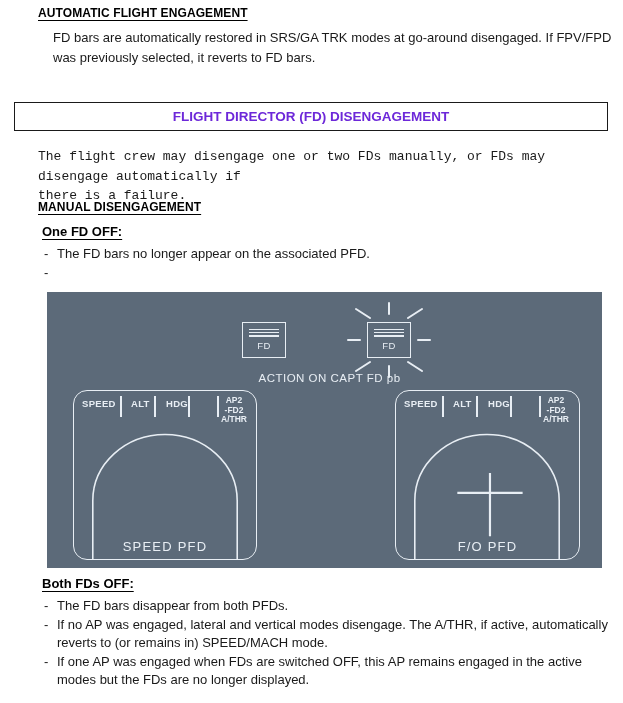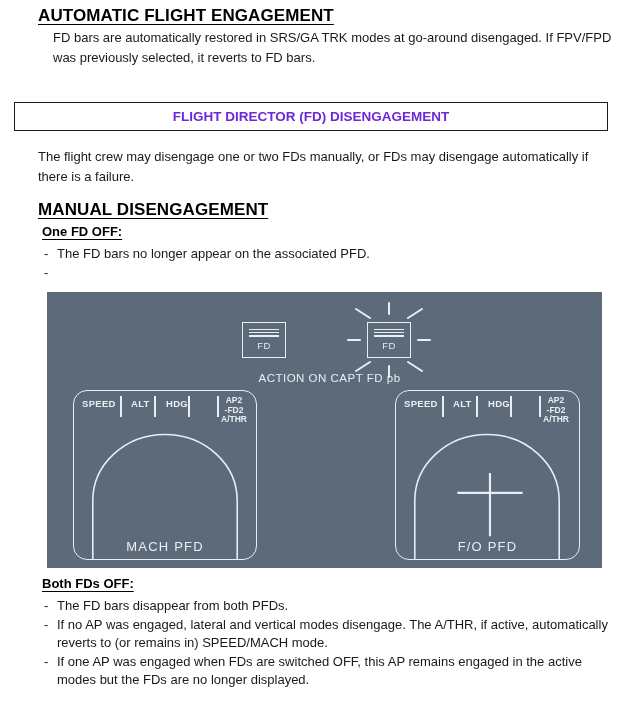--- a/index.html
+++ b/index.html
@@ -4,21 +4,21 @@
 <style>
   html,body{margin:0;padding:0;}
   body{
     width:623px;height:703px;background:#ffffff;position:relative;
     font-family:"Liberation Sans","DejaVu Sans",sans-serif;
     color:#1a1a1a;overflow:hidden;
     --dg-bg:#5c6a79;--dg-line:#e8eef4;
   }
   .abs{position:absolute;}
   .h-major{
-    font-size:17px;font-weight:bold;color:#000;
+    font-size:12px;font-weight:bold;color:#000;
     text-decoration:underline;text-decoration-thickness:1.4px;text-underline-offset:3px;
     letter-spacing:.1px;
   }
   .h-sub{
     font-size:13px;font-weight:bold;color:#000;
     text-decoration:underline;text-decoration-thickness:1.4px;text-underline-offset:3px;
   }
   .para{font-size:13px;line-height:19.5px;white-space:pre-line;}
   .titlebox{
     border:1.8px solid #1a1a1a;width:594px;box-sizing:border-box;
@@ -67,21 +67,21 @@
 </head>
 <body style="--dg-bg: #5c6a79; --dg-line: #e8eef4;">
 
 <div class="abs h-major" style="left:38px;top:6px;">AUTOMATIC FLIGHT ENGAGEMENT</div>
 
 <div class="abs para" style="left:53px;top:28px;width:560px;">FD bars are automatically restored in SRS/GA TRK modes at go-around disengaged. If FPV/FPD
 was previously selected, it reverts to FD bars.</div>
 
 <div class="abs titlebox" style="left:14px;top:102px;">FLIGHT DIRECTOR (FD) DISENGAGEMENT</div>
 
-<div class="abs para" style="left:38px;top:147px;width:578px;">The flight crew may disengage one or two FDs manually, or FDs may disengage automatically if
+<div class="abs para" style="left:38px;top:147px;width:578px;font-family:Liberation Mono, monospace;">The flight crew may disengage one or two FDs manually, or FDs may disengage automatically if
 there is a failure.</div>
 
 <div class="abs h-major" style="left:38px;top:200px;">MANUAL DISENGAGEMENT</div>
 
 <div class="abs h-sub" style="left:42px;top:224px;">One FD OFF:</div>
 
 <div class="abs bullets" style="left:44px;top:245px;width:565px;">
   <div class="bullet">
     <span class="dash">-</span>
     <span class="btext">The FD bars no longer appear on the associated PFD.</span>
@@ -134,21 +134,21 @@
     <span class="fma-label" style="left:8px;">SPEED</span>
     <span class="fma-sep" style="left:46px;"></span>
     <span class="fma-label" style="left:57px;">ALT</span>
     <span class="fma-sep" style="left:80px;"></span>
     <span class="fma-label" style="left:92px;">HDG</span>
     <span class="fma-sep" style="left:114px;"></span>
     <span class="fma-sep" style="left:143px;"></span>
     <span class="fma-right">AP2
 -FD2
 A/THR</span>
-    <span class="pfd-caption">MACH PFD</span>
+    <span class="pfd-caption">SPEED PFD</span>
   </div>
 
   <div class="pfd abs" style="left:348px;width:185px;">
     <svg viewBox="0 0 185 170" preserveAspectRatio="none">
       <path d="M19 171 V111 A73 67 0 0 1 165 111 V171" fill="none" stroke="currentColor" stroke-width="1.6"></path>
       <line x1="95" y1="83" x2="95" y2="147" stroke="currentColor" stroke-width="2.2"></line>
       <line x1="62" y1="103" x2="128" y2="103" stroke="currentColor" stroke-width="2.2"></line>
     </svg>
     <span class="fma-label" style="left:8px;">SPEED</span>
     <span class="fma-sep" style="left:46px;"></span>

